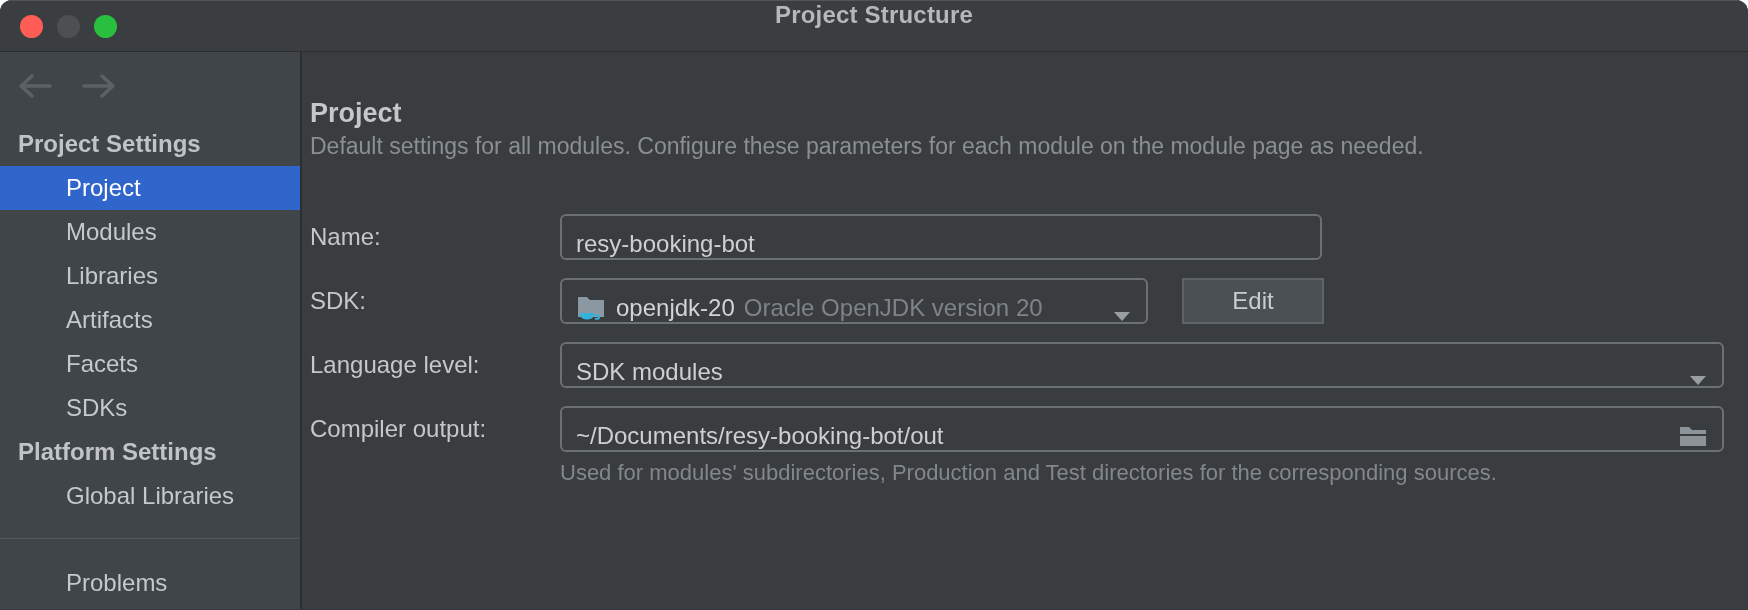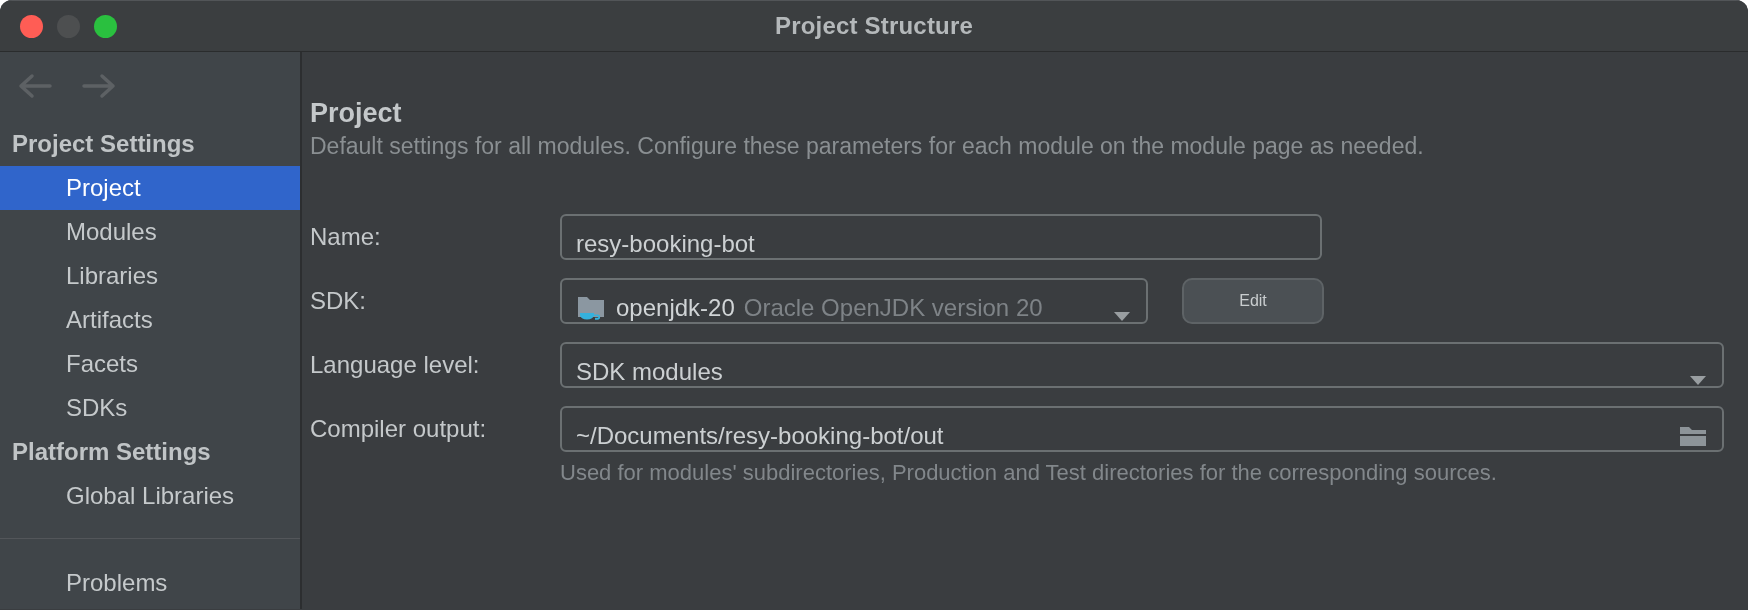--- a/index.html
+++ b/index.html
@@ -12,21 +12,21 @@
     border-radius: 12px 12px 0 0;
     overflow: hidden;
   }
   
   .titlebar {
     position: relative;
     height: 52px;
     background: #3b3e40;
     border-top: 1px solid #525558;
     border-bottom: 1px solid #2a2c2d;
-    display: flex; align-items: center; justify-content: center;
+    display: flex; align-items: flex-start; justify-content: center;
   }
   .traffic { position: absolute; left: 20px; top: 0; height: 100%; display: flex; align-items: center; gap: 14px; }
   .light { width: 23px; height: 23px; border-radius: 50%; }
   .light.red   { background: #ff5d55; }
   .light.grey  { background: #4d4f50; }
   .light.green { background: #2ac03f; }
   .title { font-size: 24px; font-weight: bold; color: #b4b8ba; letter-spacing: 0.2px; }
 
   
   .body { display: flex; height: 557px; }
@@ -39,21 +39,21 @@
   .main { flex: 1; padding: 0 24px 0 8px; background: #3a3d40; }
 
   
   .nav-arrows { display: flex; align-items: center; gap: 26px; padding: 8px 0 14px 16px; }
   .nav-arrow { width: 38px; height: 28px; display: flex; align-items: center; cursor: default; }
   .side-list { margin-top: 8px; }
   .side-row {
     height: 44px; display: flex; align-items: center;
     font-size: 24px; color: #c5c9cb;
   }
-  .side-row.header { padding-left: 12px; font-weight: bold; color: #c0c4c6; }
+  .side-row.header { padding-left: 18px; font-weight: bold; color: #c0c4c6; }
   .side-row.item { padding-left: 66px; }
   .side-row.item.selected { background: #3065cb; color: #ffffff; }
   .side-divider { height: 1px; background: #53565a; margin: 20px 0 22px 0; }
 
   
   .page-heading { margin-top: 46px; font-size: 27px; font-weight: bold; color: #c4c8ca; }
   .page-desc { margin-top: 4px; font-size: 23px; color: #8a8f92; }
 
   .form { margin-top: 54px; }
   .row { display: flex; align-items: center; margin-bottom: 18px; }
@@ -66,22 +66,22 @@
   }
   .field.name-field { width: 762px; }
   .field.sdk-field { width: 588px; cursor: default; }
   .field.wide { flex: 1; }
   .sdk-primary { margin-left: 10px; color: #d0d4d6; }
   .sdk-secondary { margin-left: 9px; color: #7e8387; overflow: hidden; text-overflow: clip; flex-shrink: 1; }
   .chevron { margin-left: auto; padding-left: 12px; display: flex; align-items: center; flex: 0 0 auto; }
   .browse { margin-left: auto; display: flex; align-items: center; flex: 0 0 auto; cursor: pointer; }
   .btn {
     margin-left: 34px; width: 142px; height: 46px;
-    background: #4b5054; border: 2px solid #5e6366; border-radius: 10px;
-    font-size: 16px; color: #c9cdcf;
+    background: #4b5054; border: 2px solid #5e6366; border-radius: 0;
+    font-size: 24px; color: #c9cdcf;
     display: flex; align-items: center; justify-content: center; cursor: pointer;
   }
   .help-text { margin-left: 250px; margin-top: 8px; font-size: 22px; color: #82878b; }
   .jdk-icon { flex: 0 0 auto; display: flex; align-items: center; }
 </style>
 </head>
 <body>
 
 <div class="window">
 

